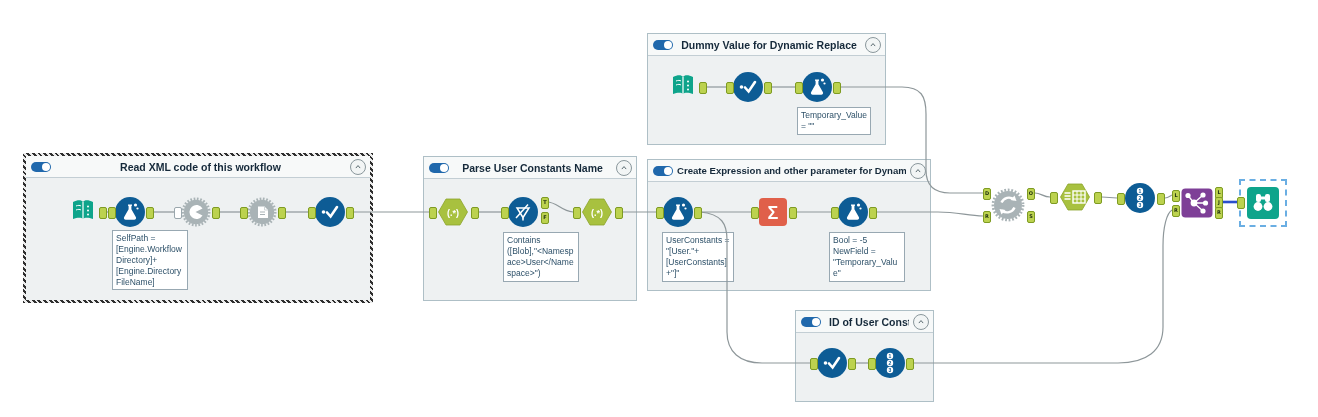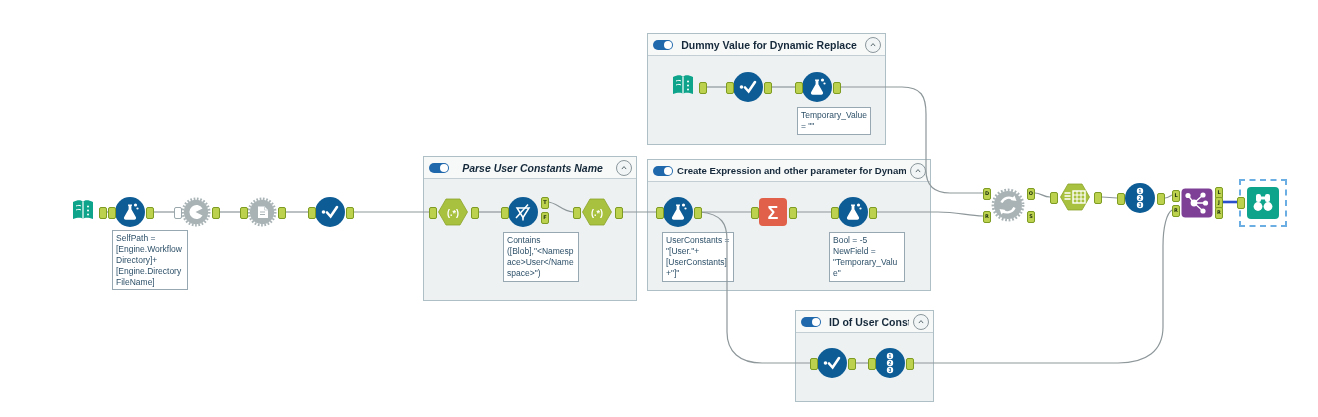--- a/index.html
+++ b/index.html
@@ -32,22 +32,36 @@
         color:#223311;text-align:center;}
   .anch.opt{background:#ffffff;border-color:#9aa7ad;}
   .sel-box{position:absolute;border:2px dashed #6aaee3;background:transparent;z-index:3;
            box-sizing:border-box;}
 </style>
 </head>
 <body>
 
 <div id="canvas">
 
-
-  <div class="container" style="left:423px;top:156px;width:214px;height:145px;font-style:italic;">
+  <div class="container selected" style="left:23px;top:153px;width:350px;height:150px;">
+    <div class="chead">
+      <span class="toggle">
+          <span class="knob"></span>
+        </span>
+      <span class="ctitle">Read XML code of this workflow</span>
+      <span class="collapse">
+          <svg width="10" height="10" viewBox="0 0 14 14">
+            <polyline points="4,8.5 7,5 10,8.5" fill="none" stroke="#5a6a70" stroke-width="1.4"></polyline>
+          </svg>
+        </span>
+    </div>
+    <div class="cbody"></div>
+  </div>
+
+  <div class="container" style="left:423px;top:156px;width:214px;height:145px;">
     <div class="chead">
       <span class="toggle">
           <span class="knob"></span>
         </span>
       <span class="ctitle">Parse User Constants Name</span>
       <span class="collapse">
           <svg width="10" height="10" viewBox="0 0 14 14">
             <polyline points="4,8.5 7,5 10,8.5" fill="none" stroke="#5a6a70" stroke-width="1.4"></polyline>
           </svg>
         </span>

